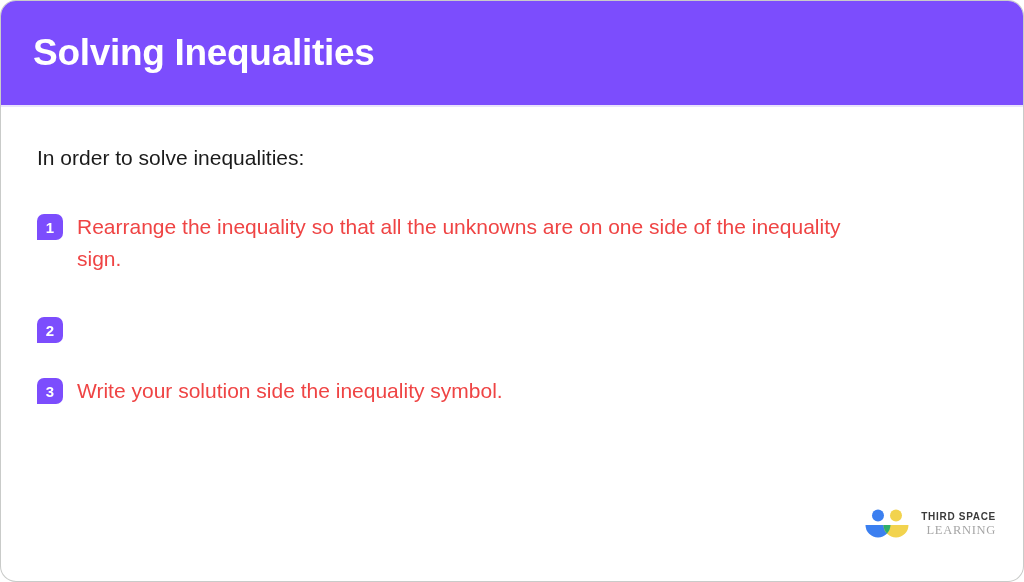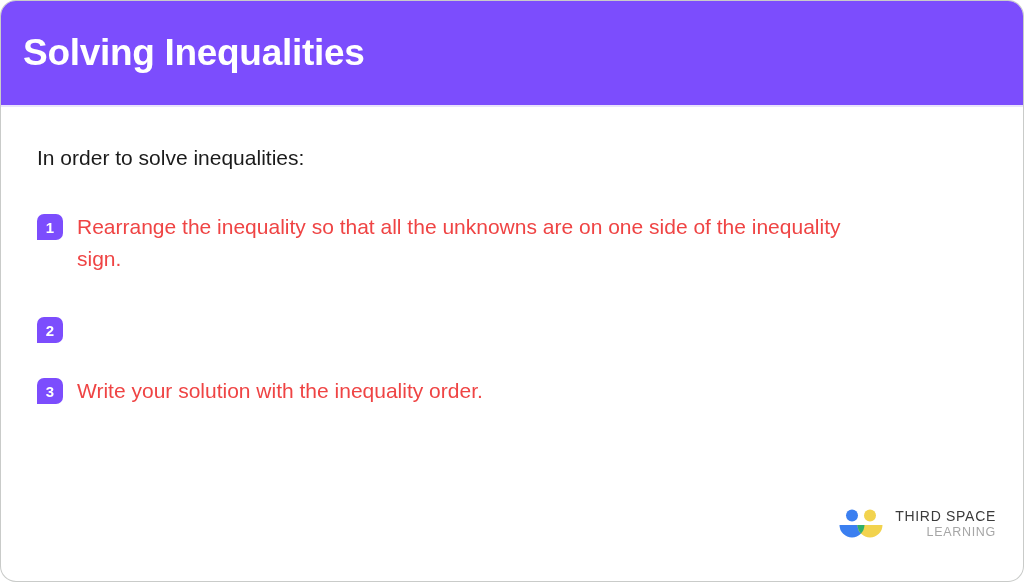--- a/index.html
+++ b/index.html
@@ -34,21 +34,21 @@
     left: 0;
     width: 1024px;
     height: 104px;
     background: #7c4dfd;
     box-sizing: border-box;
     display: flex;
     align-items: center;
   }
   .header-title {
     margin: 0;
-    padding-left: 22px;
+    padding-left: 32px;
     color: #ffffff;
     font-size: 37px;
     font-weight: bold;
     letter-spacing: -0.3px;
     line-height: 1.1;
   }
   .header-underline {
     position: absolute;
     top: 104px;
     left: 0;
@@ -128,30 +128,31 @@
     height: 30px;
     margin-right: 11px;
   }
   .logo-text {
     display: flex;
     flex-direction: column;
     align-items: flex-end;
     line-height: 1.12;
   }
   .logo-line1 {
-    font-size: 14px;
-    font-weight: normal;
+    font-size: 10px;
+    font-weight: bold;
     color: #3b3b3b;
     letter-spacing: 0.7px;
   }
   .logo-line2 {
     font-size: 12.5px;
     font-weight: normal;
     color: #a6a6a6;
     letter-spacing: 0.7px;
+    font-family: Liberation Serif, serif;
   }
 </style>
 </head>
 <body>
 
 <div class="card">
 
   <div class="header">
     <h1 class="header-title">Solving Inequalities</h1>
   </div>
@@ -167,21 +168,21 @@
         <span class="badge">1</span>
         <span class="step-text">Rearrange the inequality so that all the unknowns are on one side of the inequality sign.</span>
       </li>
 
       <li class="step step-2">
         <span class="badge">2</span>
       </li>
 
       <li class="step step-3">
         <span class="badge">3</span>
-        <span class="step-text">Write your solution with the inequality order.</span>
+        <span class="step-text">Write your solution side the inequality symbol.</span>
       </li>
 
     </ol>
   </div>
 
   <div class="logo">
     <svg class="logo-mark" viewBox="0 0 46 30">
 
       <circle cx="14" cy="6.5" r="6" fill="#3b7ff0"></circle>
       <path d="M1.5 16 H26.5 A12.5 12.5 0 0 1 1.5 16 Z" fill="#3b7ff0"></path>

